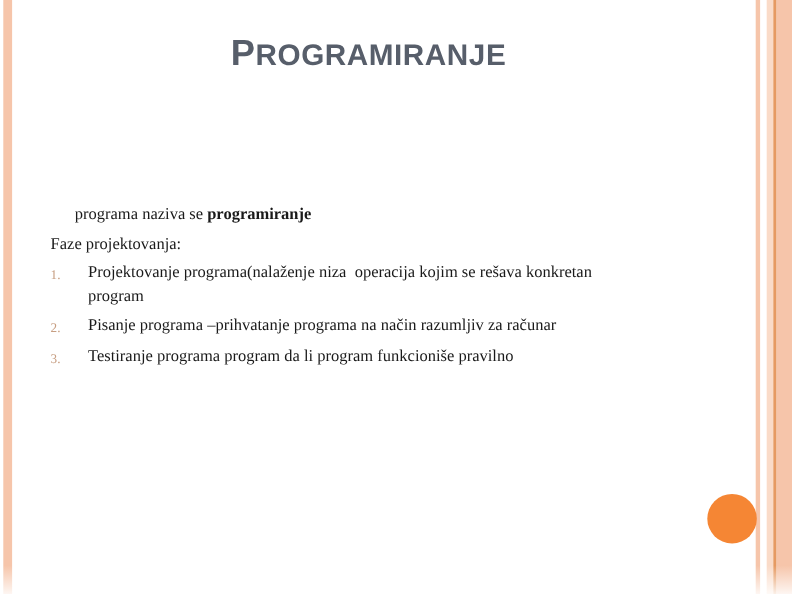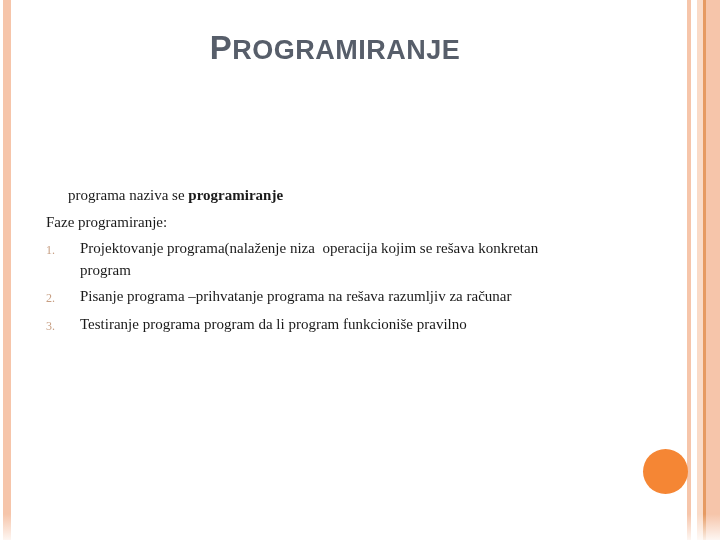--- a/index.html
+++ b/index.html
@@ -62,30 +62,30 @@
   <div class="stripe stripe-r4"></div>
   <div class="bottom-fade"></div>
   <div class="accent-circle"></div>
 
   <h1 class="title">PROGRAMIRANJE</h1>
 
   <div class="content">
 
     <p class="intro"><br><span class="indent">programa naziva se </span><b>programiranje</b></p>
 
-    <p class="subheading">Faze programiranje:</p>
+    <p class="subheading">Faze projektovanja:</p>
 
     <div class="list-item">
       <span class="num">1.</span>
       <span class="txt">Projektovanje programa(nalaženje niza  operacija kojim se rešava konkretan
 program</span>
     </div>
     <div class="list-item">
       <span class="num">2.</span>
-      <span class="txt">Pisanje programa –prihvatanje programa na rešava razumljiv za računar</span>
+      <span class="txt">Pisanje programa –prihvatanje programa na način razumljiv za računar</span>
     </div>
     <div class="list-item">
       <span class="num">3.</span>
       <span class="txt">Testiranje programa program da li program funkcioniše pravilno</span>
     </div>
 
   </div>
 </div>
 
 </body></html>

